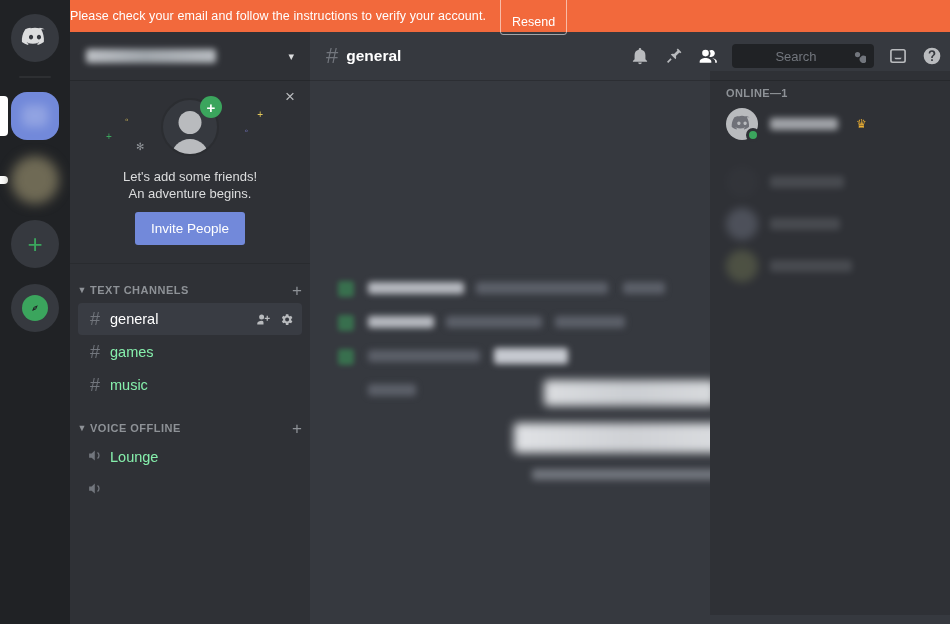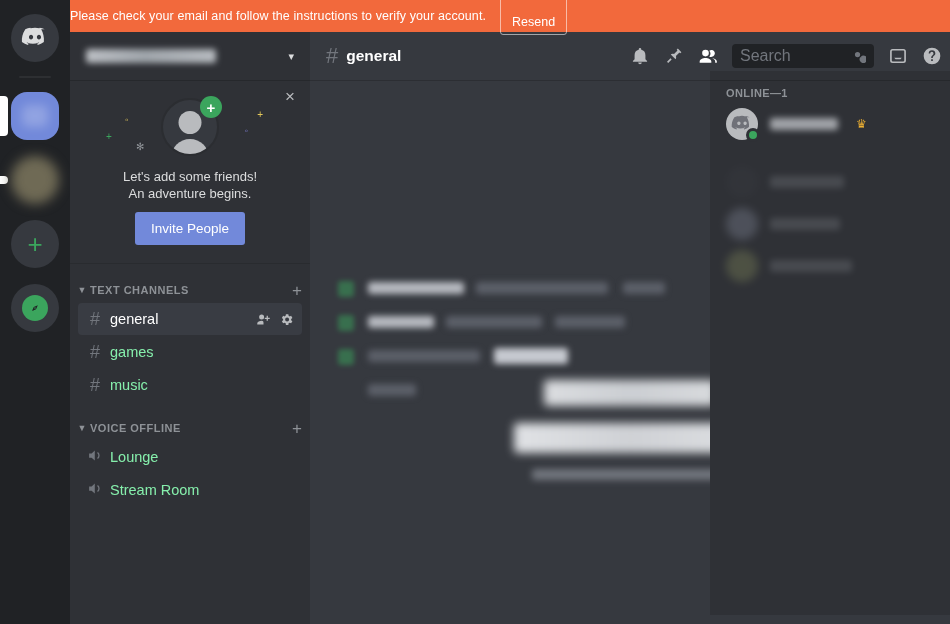--- a/index.html
+++ b/index.html
@@ -171,21 +171,21 @@
   .hdr-title { color: #fff; font-size: 15.5px; font-weight: 600; }
   .hdr-icons { margin-left: auto; display: flex; align-items: center; gap: 14px; }
   .hdr-ico { color: #b9bbbe; display: flex; align-items: center; cursor: pointer; }
   .hdr-ico.on { color: #fff; }
   .search-box {
     width: 142px; height: 24px; background: #202225; border-radius: 4px;
     display: flex; align-items: center; padding: 0 6px 0 8px; cursor: text;
   }
   .search-input {
     background: transparent; border: none; outline: none;
-    color: #dcddde; font-size: 16px; width: 112px; font-family: inherit;
+    color: #dcddde; font-size: 13px; width: 112px; font-family: inherit; text-align: center;
   }
   .search-input::placeholder { color: #72767d; }
 
   .chat-body { position: relative; flex: 1; overflow: hidden; }
 
   
   .welcome {
     position: absolute; left: 0; right: 0; top: 300px;
     text-align: center;
   }
@@ -377,21 +377,20 @@
         </span>
         <span class="ch-name">Lounge</span>
       </div>
 
       <div class="ch-row">
         <span class="ch-hash">
           <svg width="17" height="17" viewBox="0 0 24 24" fill="#72767d">
             <path d="M11 5L6.5 9H3v6h3.5L11 19V5zm4.5 2.1l-1.3 1.3a4.5 4.5 0 010 7.2l1.3 1.3a6.3 6.3 0 000-9.8z"></path>
           </svg>
         </span>
-        <span class="ch-name">Stream Room</span>
       </div>
 
     </div>
   </div>
 
   <div class="chat">
 
     <div class="chat-header">
       <span class="hdr-hash">#</span>
       <span class="hdr-title">general</span>

